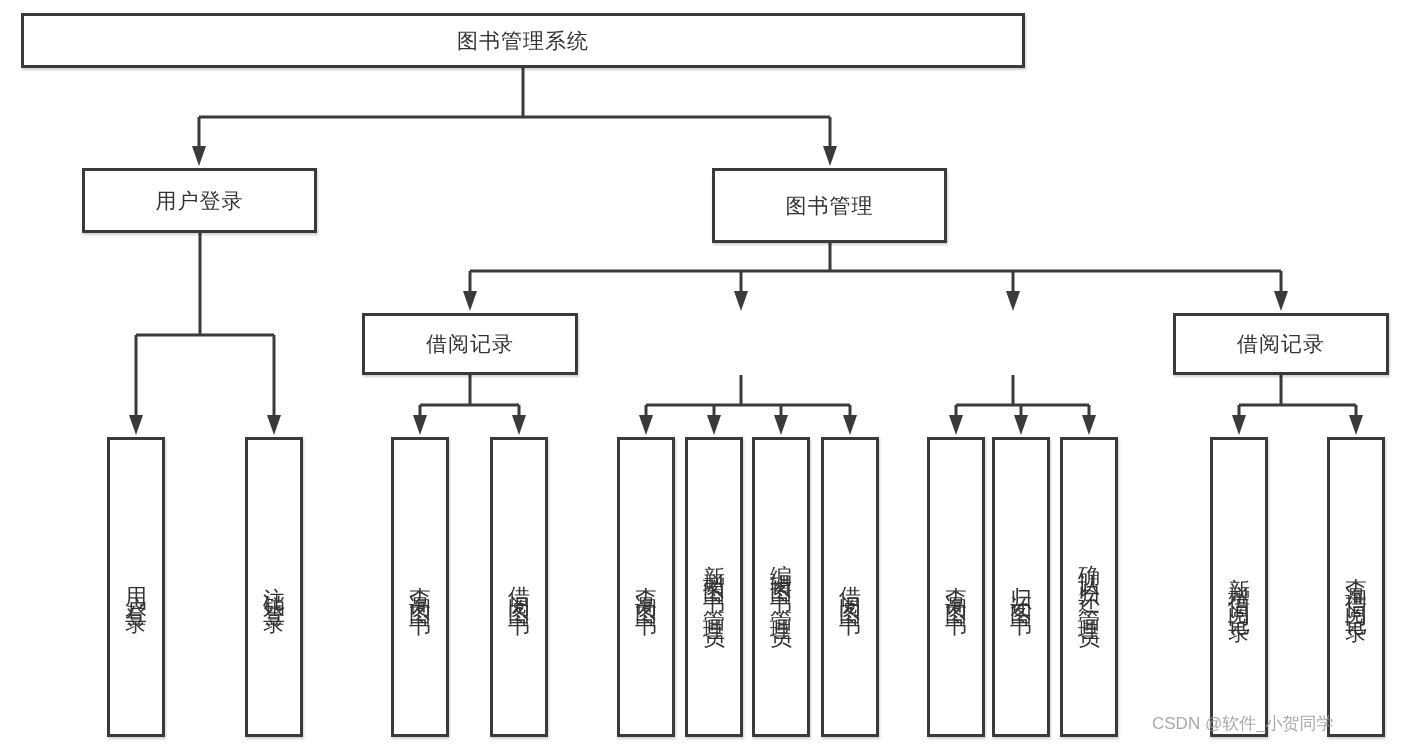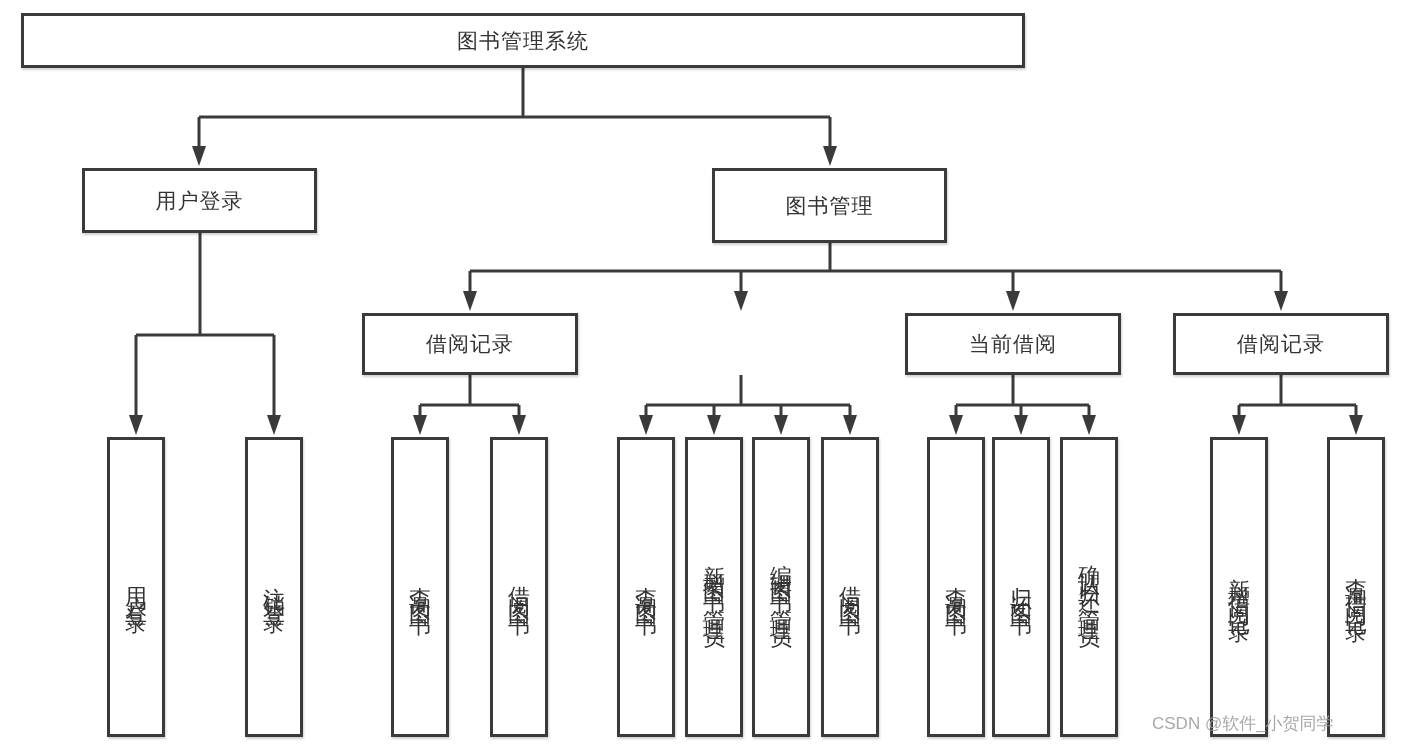--- a/index.html
+++ b/index.html
@@ -110,23 +110,20 @@
   <div class="box hbox" style="left:82px;top:168px;width:235px;height:65px">
     <span>用户登录</span>
   </div>
   <div class="box hbox" style="left:712px;top:168px;width:235px;height:75px">
     <span>图书管理</span>
   </div>
 
   <div class="box hbox" style="left:362px;top:313px;width:216px;height:62px">
     <span>借阅记录</span>
   </div>
-  <div class="box hbox" style="left:905px;top:313px;width:216px;height:62px">
-    <span>当前借阅</span>
-  </div>
   <div class="box hbox" style="left:1173px;top:313px;width:216px;height:62px">
     <span>借阅记录</span>
   </div>
 
   <div class="box vbox" style="left:107px;top:437px;width:58px;height:300px">
     <span>用户登录</span>
   </div>
   <div class="box vbox" style="left:245px;top:437px;width:58px;height:300px">
     <span>注销登录</span>
   </div>

